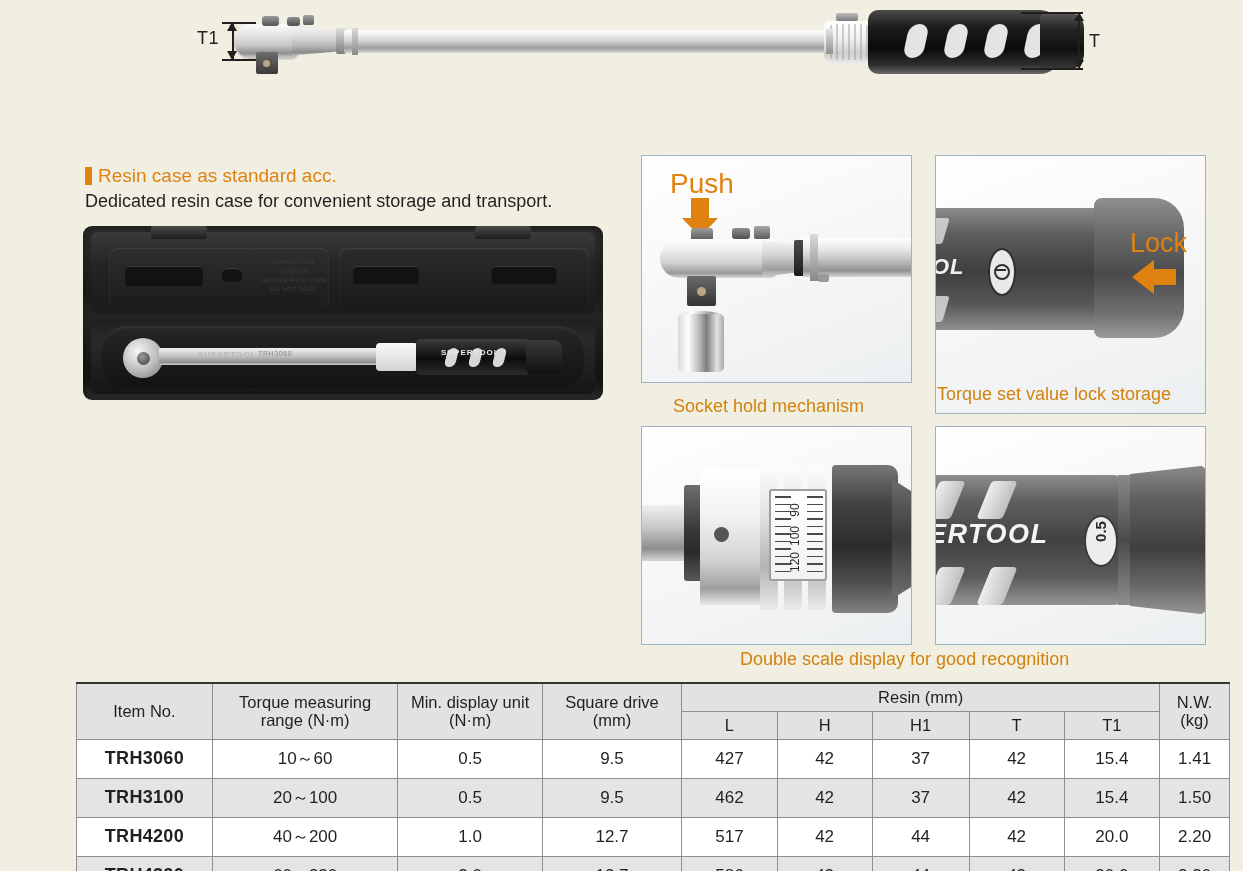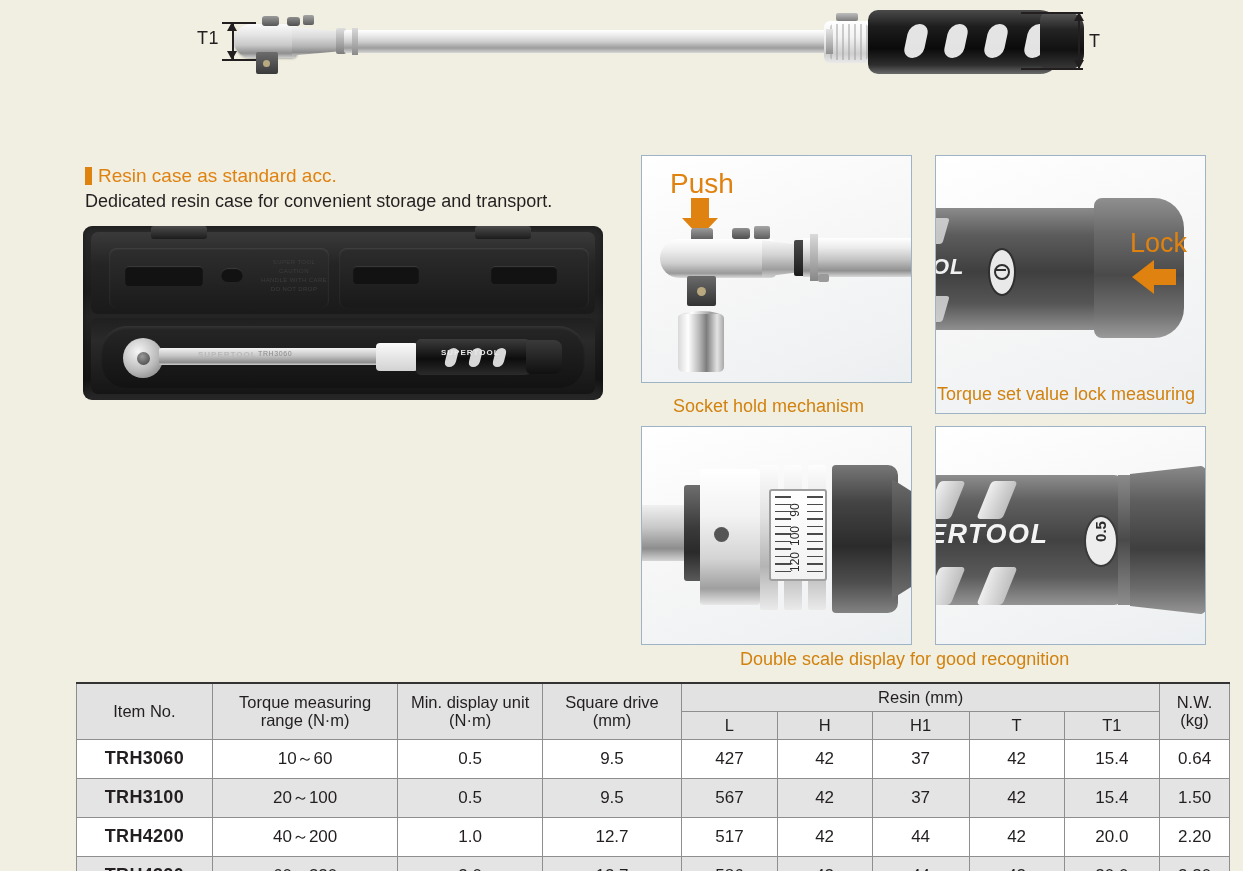--- a/index.html
+++ b/index.html
@@ -325,21 +325,21 @@
   <div id="lk-oval"></div>
   <div id="lk-slot"></div>
   <div id="lk-slot-line"></div>
   <div id="lk-cap"></div>
   <div id="lock-word">Lock</div>
   <div id="lock-arrow">
     <div class="stem"></div>
       <div class="tip"></div>
   </div>
 </div>
-<div class="caption" id="cap-lock">Torque set value lock measuring</div>
+<div class="caption" id="cap-lock">Torque set value lock storage</div>
 
 <div class="panel" id="panel-scale">
   <div class="panel-bg"></div>
   <div id="sc-shaft"></div>
   <div id="sc-dark"></div>
   <div id="sc-drum"></div>
   <div id="sc-dot"></div>
   <div class="sc-rib" style="left:118px;width:18px;"></div>
   <div class="sc-rib" style="left:142px;width:18px;"></div>
   <div class="sc-rib" style="left:166px;width:18px;"></div>
@@ -404,28 +404,28 @@
     <tr>
       <td class="item">TRH3060</td>
       <td class="nowrapcell">10～60</td>
       <td>0.5</td>
       <td>9.5</td>
       <td>427</td>
       <td>42</td>
       <td>37</td>
       <td>42</td>
       <td>15.4</td>
-      <td>0.64</td>
+      <td>1.41</td>
     </tr>
     <tr>
       <td class="item">TRH3100</td>
       <td class="nowrapcell">20～100</td>
       <td>0.5</td>
       <td>9.5</td>
-      <td>567</td>
+      <td>462</td>
       <td>42</td>
       <td>37</td>
       <td>42</td>
       <td>15.4</td>
       <td>1.50</td>
     </tr>
     <tr>
       <td class="item">TRH4200</td>
       <td class="nowrapcell">40～200</td>
       <td>1.0</td>

